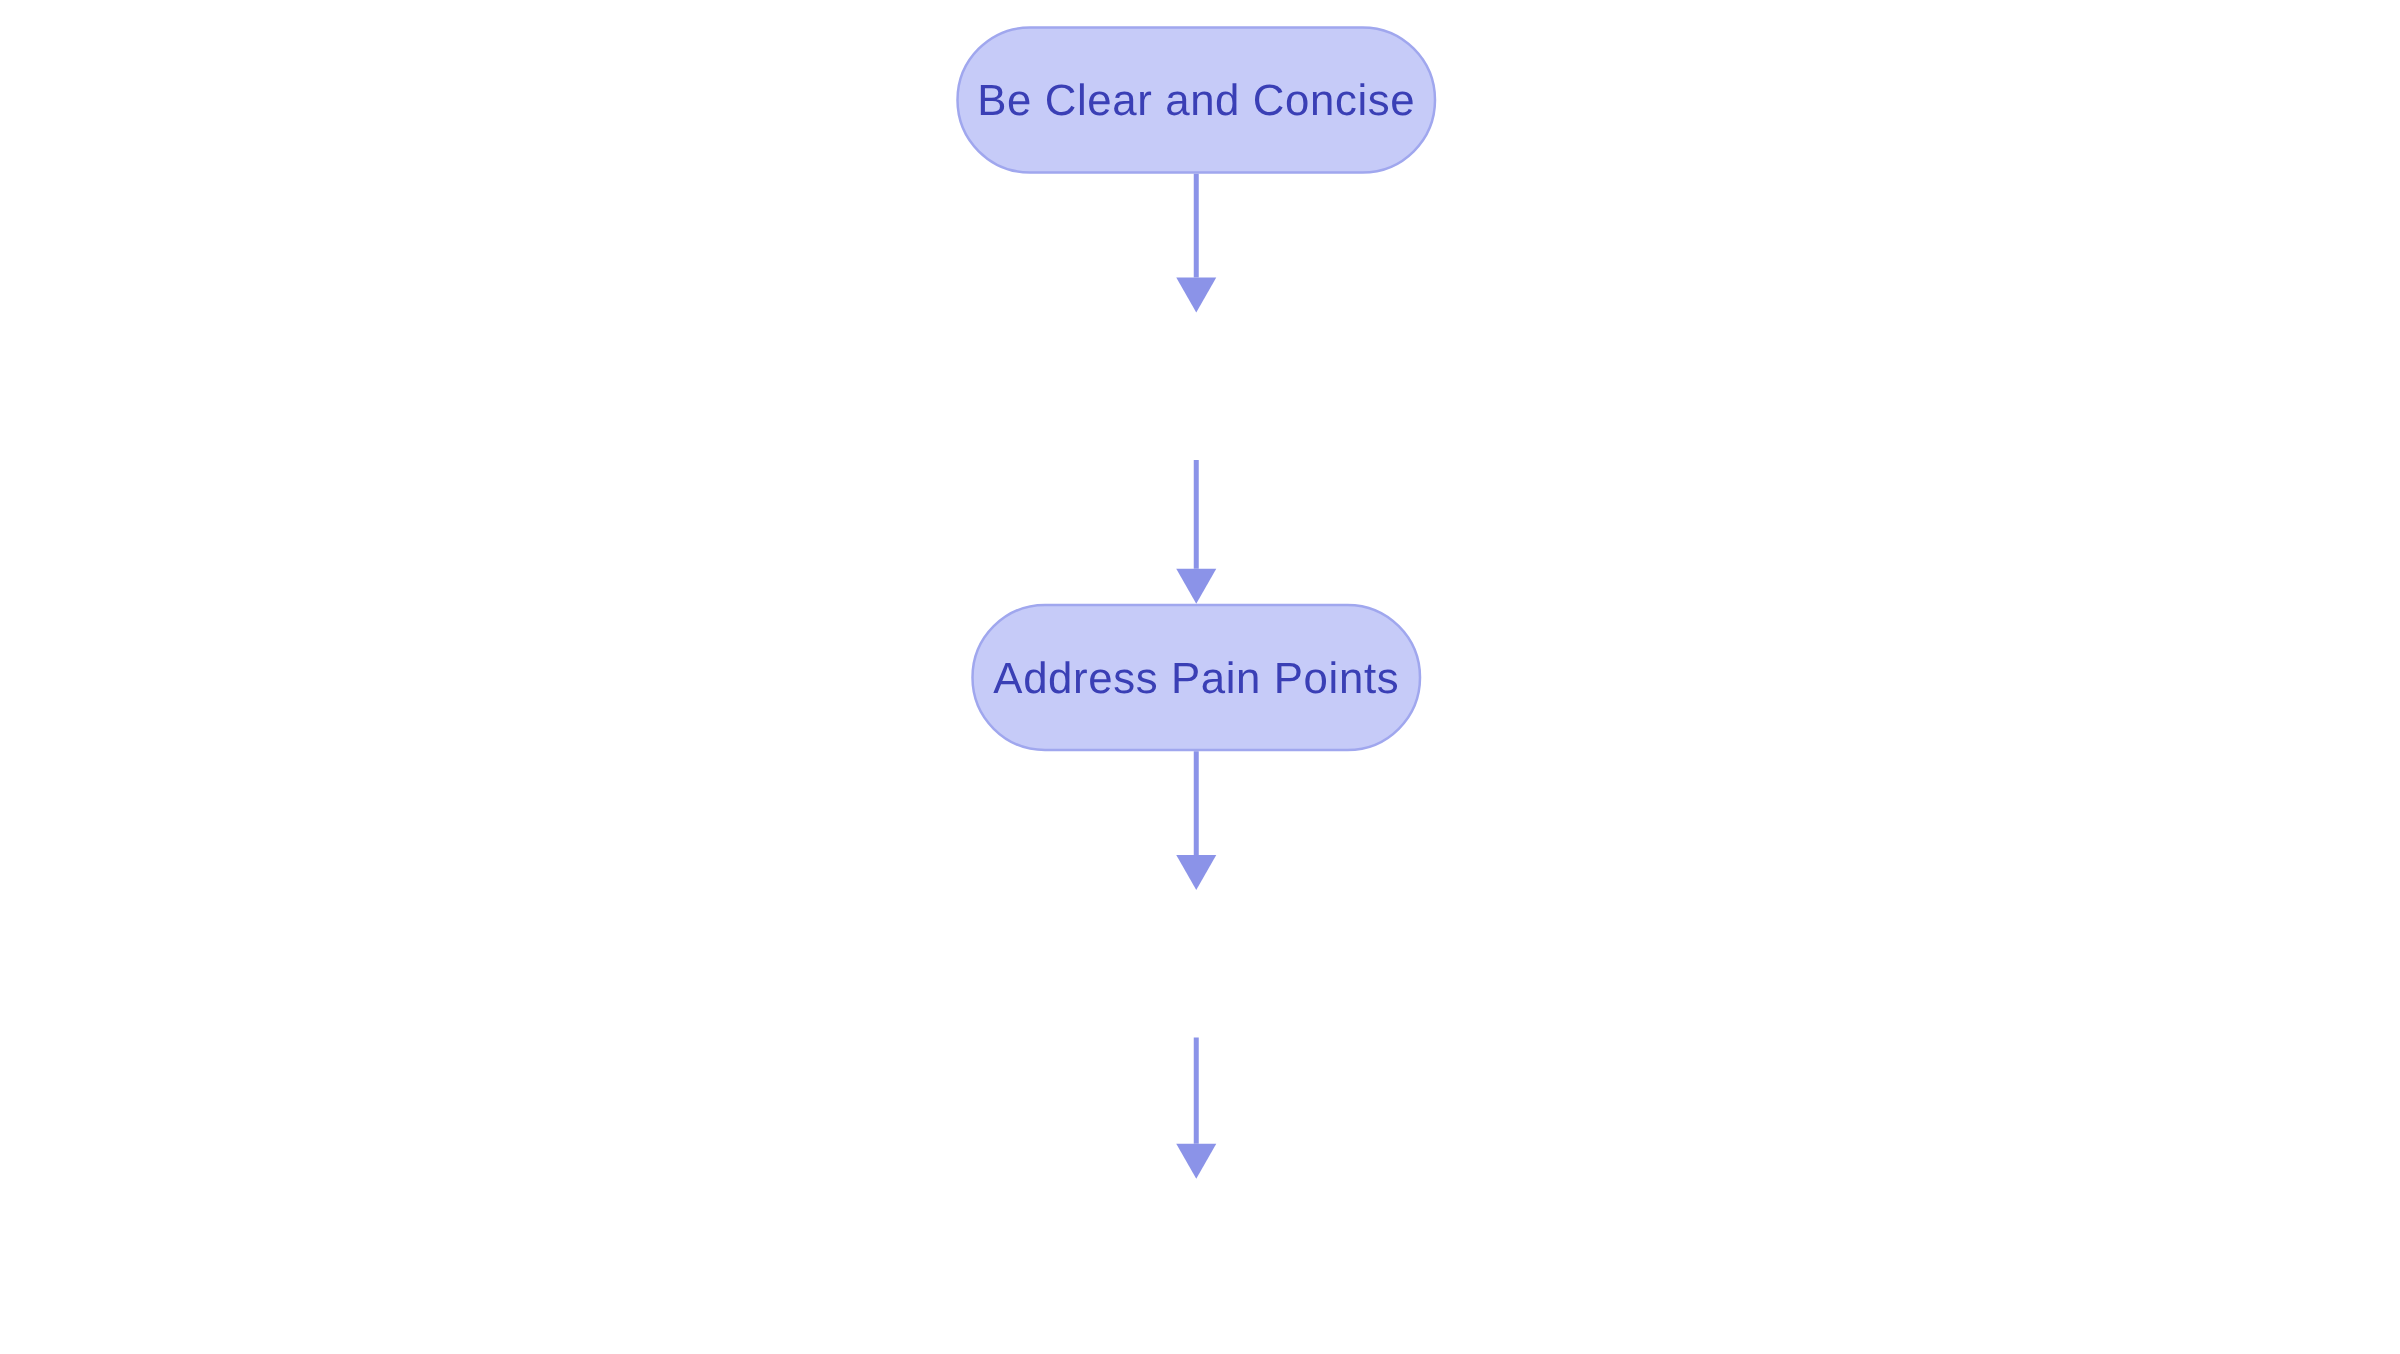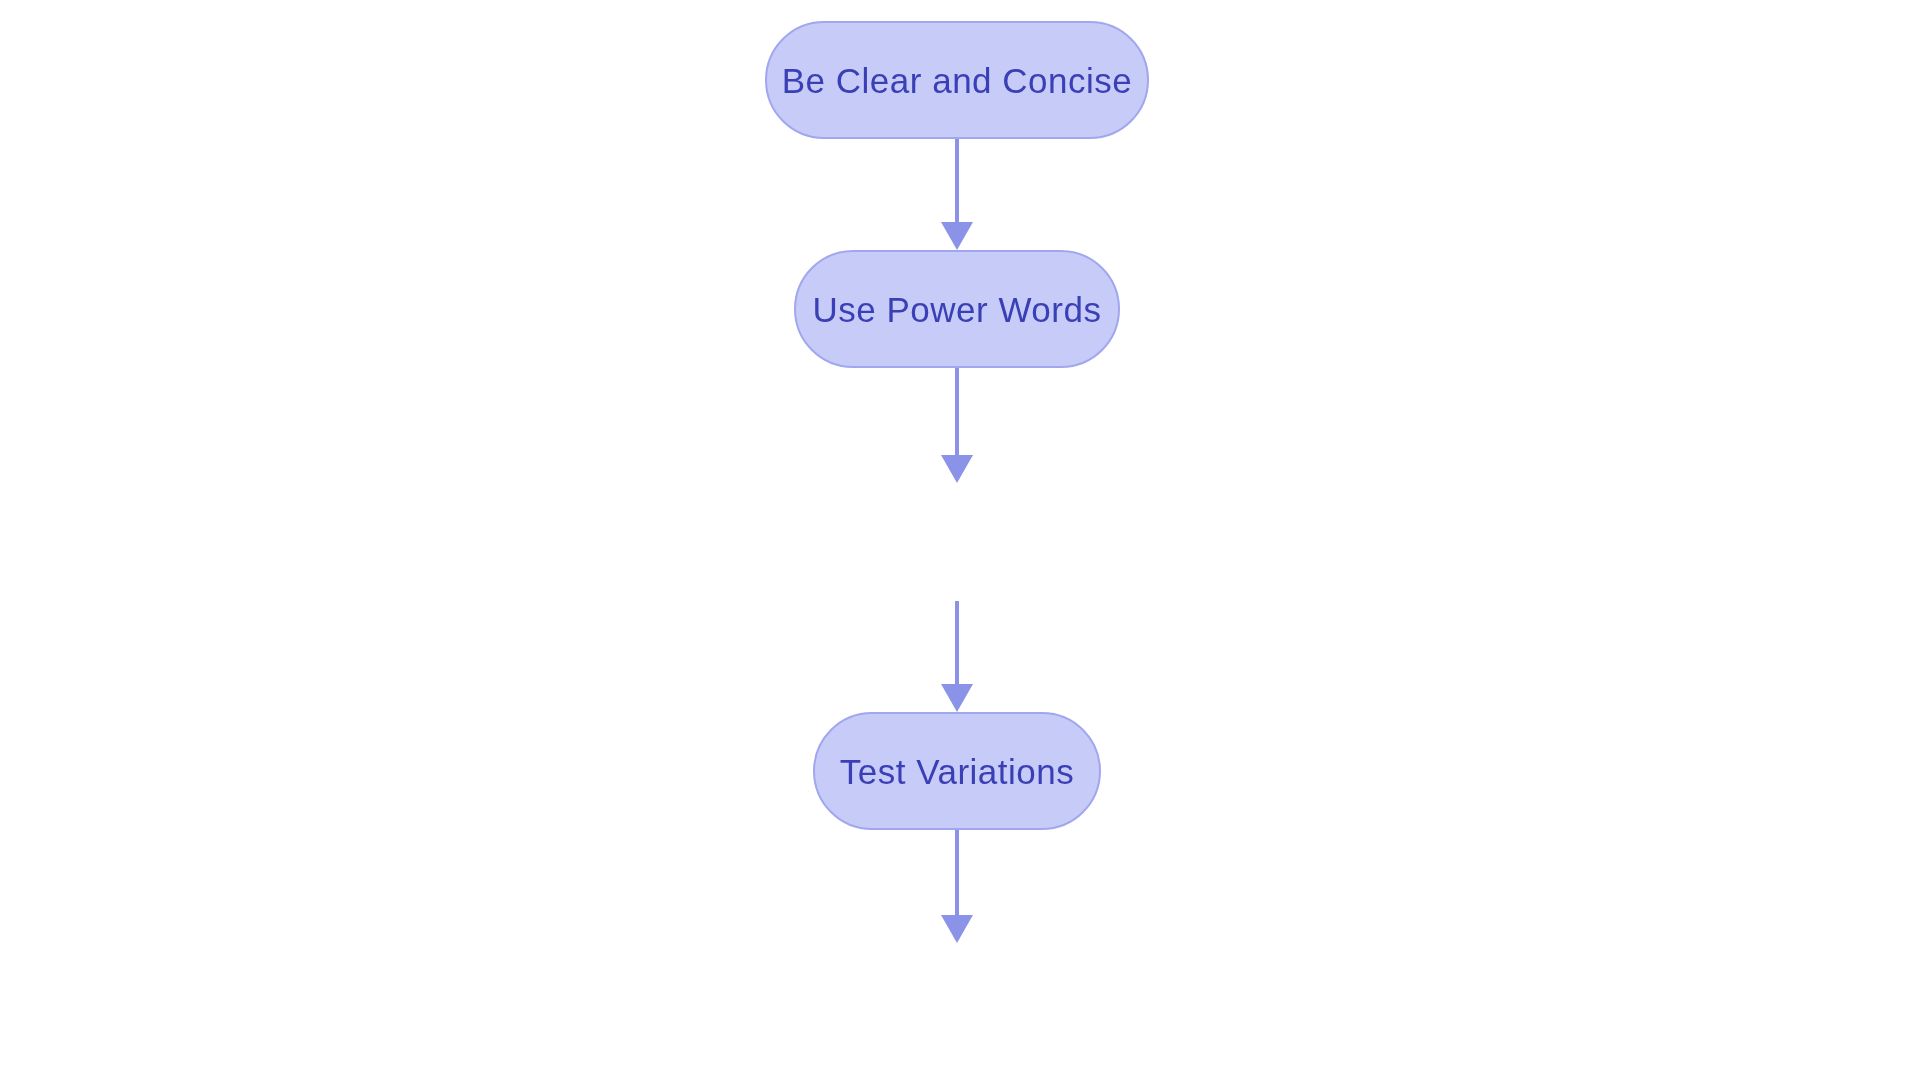--- a/index.html
+++ b/index.html
@@ -86,38 +86,35 @@
 
   <div class="node node-1">
     <span class="node-label">Be Clear and Concise</span>
   </div>
 
   <div class="arrow arrow-1">
     <span class="shaft"></span>
     <span class="head"></span>
   </div>
 
-  <div class="node node-2">
-    <span class="node-label">Use Power Words</span>
-  </div>
 
   <div class="arrow arrow-2">
     <span class="shaft"></span>
     <span class="head"></span>
   </div>
 
+  <div class="node node-3">
+    <span class="node-label">Address Pain Points</span>
+  </div>
 
   <div class="arrow arrow-3">
     <span class="shaft"></span>
     <span class="head"></span>
   </div>
 
-  <div class="node node-4">
-    <span class="node-label">Test Variations</span>
-  </div>
 
   <div class="arrow arrow-4">
     <span class="shaft"></span>
     <span class="head"></span>
   </div>
 
 
 </div>
 
 </body></html>

